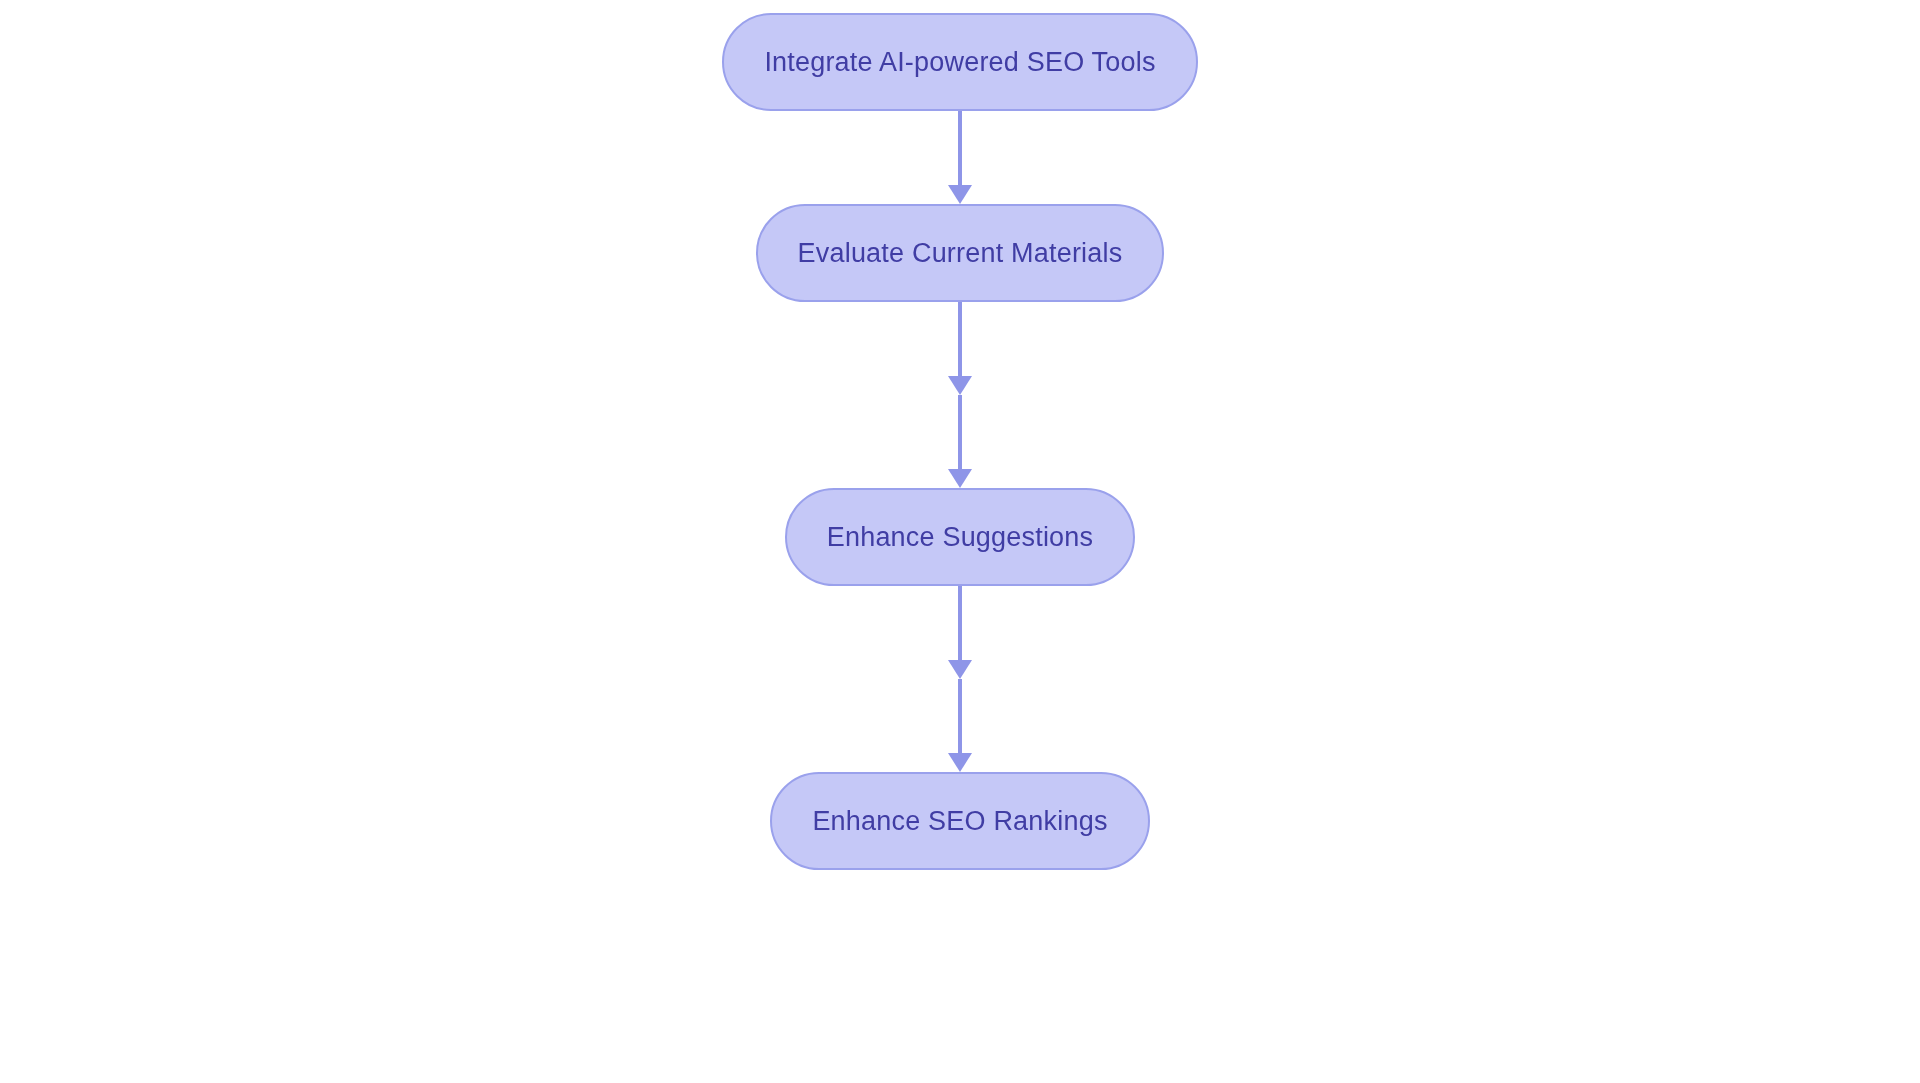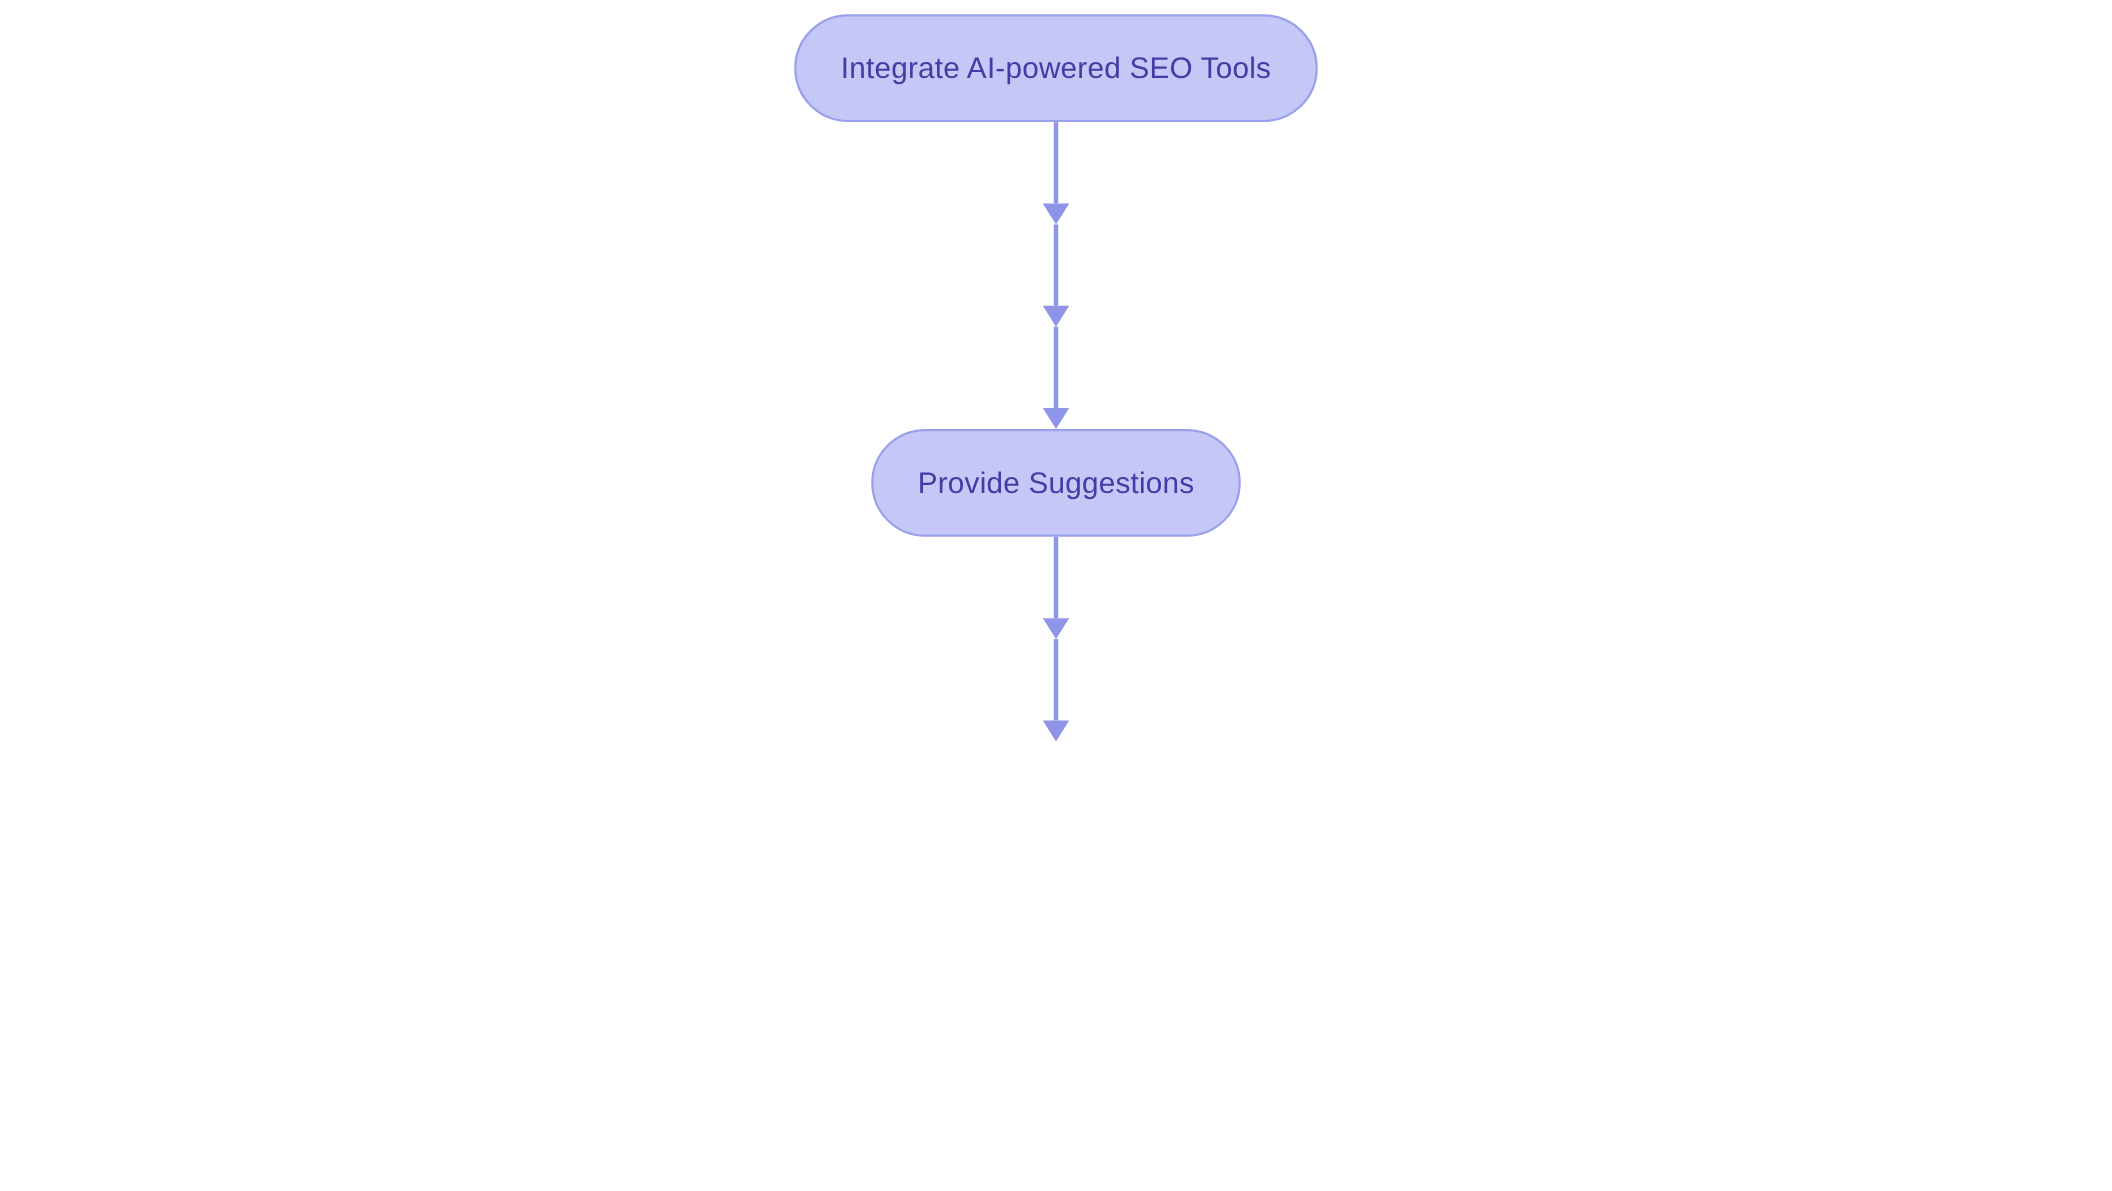--- a/index.html
+++ b/index.html
@@ -69,41 +69,47 @@
 
   <div class="node">
     <span>Integrate AI-powered SEO Tools</span>
   </div>
 
   <div class="connector">
     <div class="line"></div>
     <div class="head"></div>
   </div>
 
+  <div class="node">
+    <span>Evaluate Current Materials</span>
+  </div>
 
   <div class="connector">
     <div class="line"></div>
     <div class="head"></div>
   </div>
 
 
   <div class="connector">
     <div class="line"></div>
     <div class="head"></div>
   </div>
 
   <div class="node">
-    <span>Provide Suggestions</span>
+    <span>Enhance Suggestions</span>
   </div>
 
   <div class="connector">
     <div class="line"></div>
     <div class="head"></div>
   </div>
 
 
   <div class="connector">
     <div class="line"></div>
     <div class="head"></div>
   </div>
 
+  <div class="node">
+    <span>Enhance SEO Rankings</span>
+  </div>
 
 </div>
 
 </body></html>

